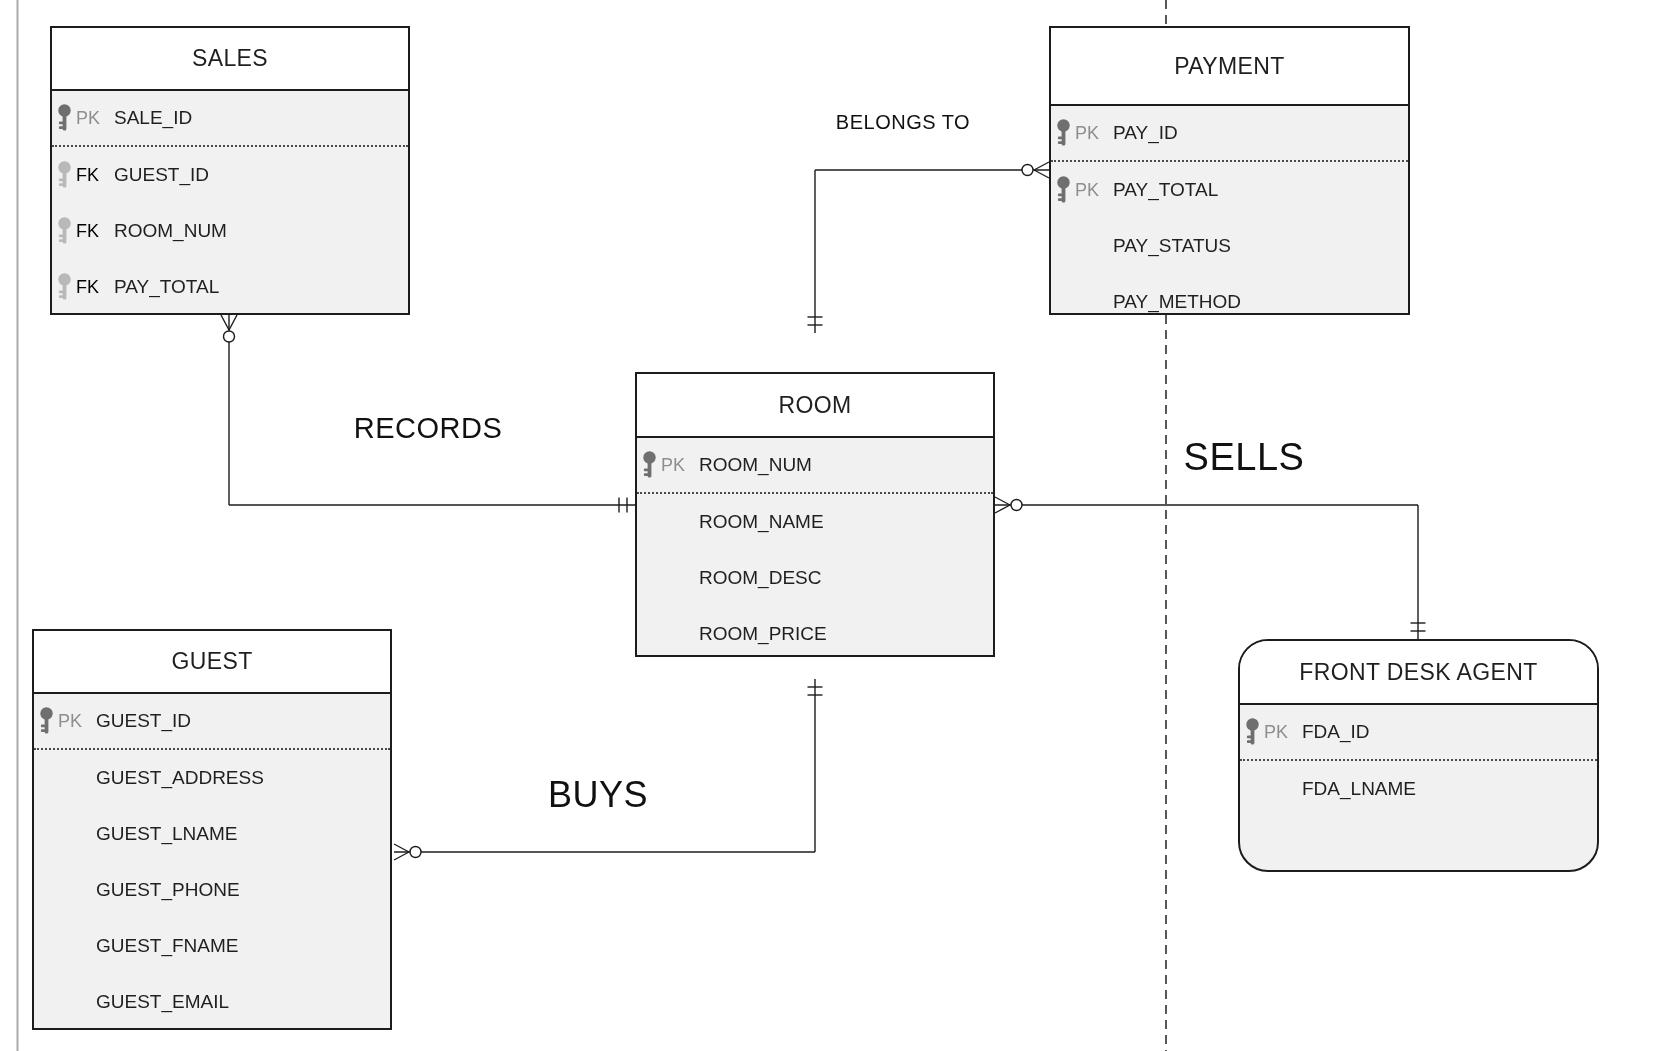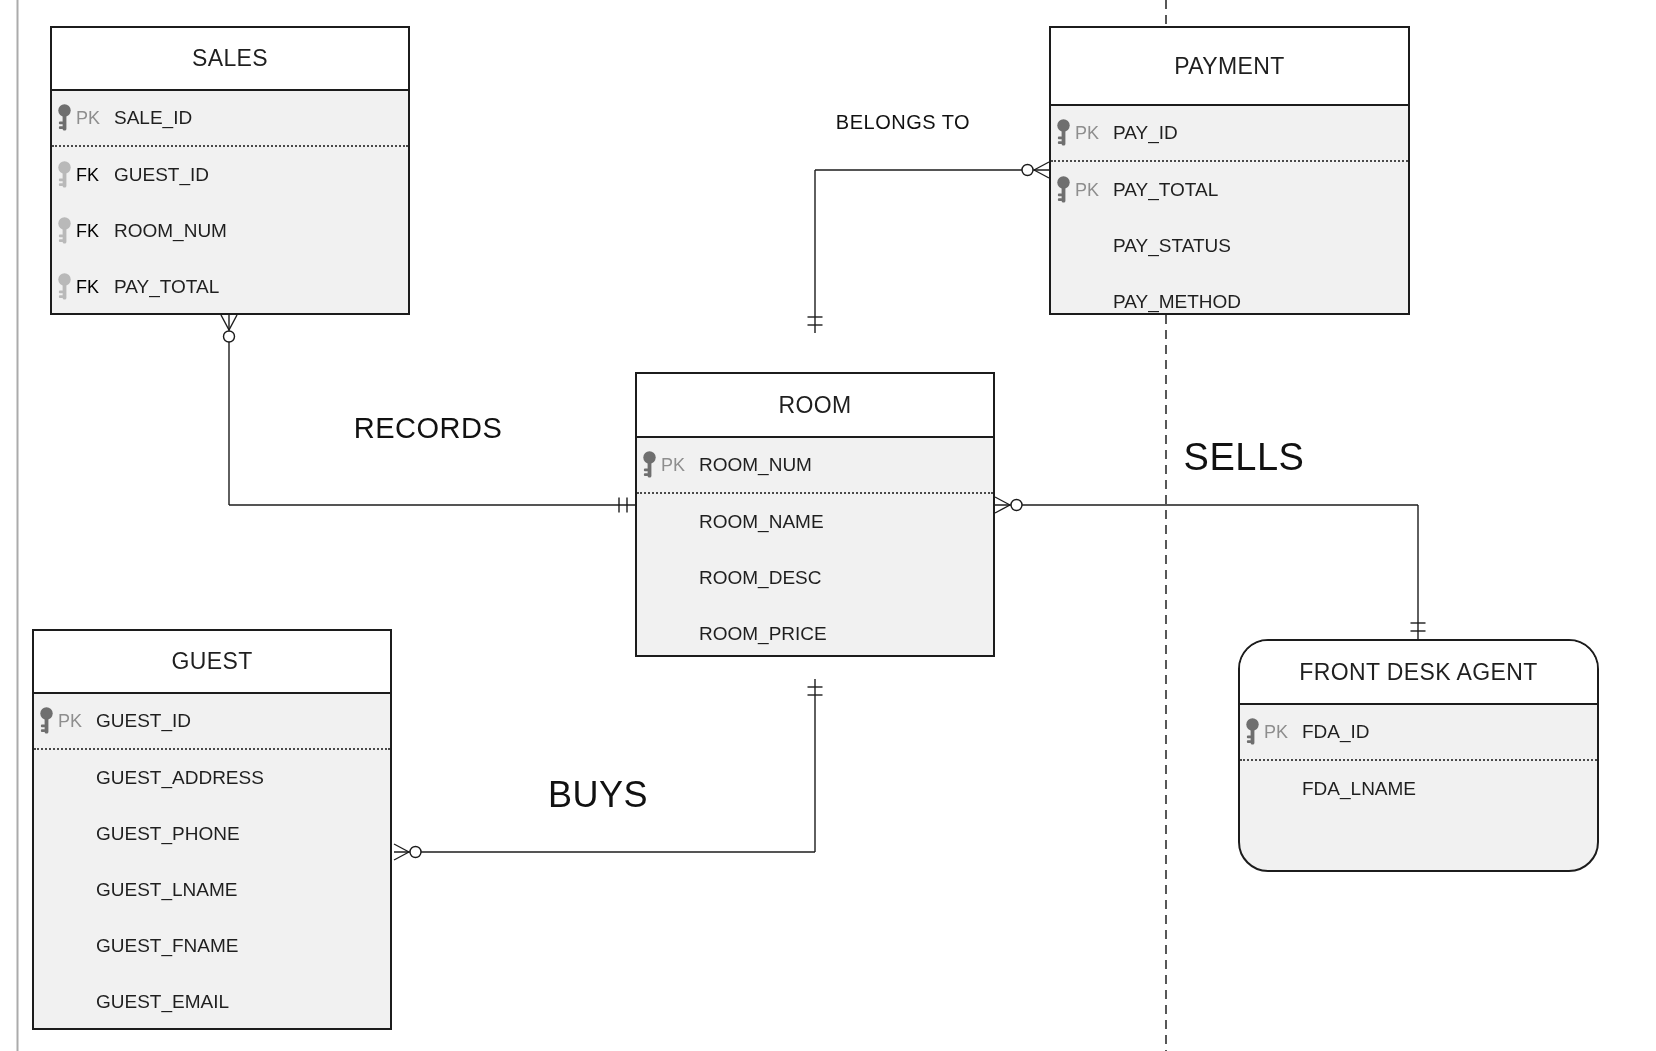--- a/index.html
+++ b/index.html
@@ -217,26 +217,26 @@
             <span class="field-name">GUEST_ID</span>
           </div>
           <div class="field-row">
             <span class="key-slot"></span>
             <span class="key-label fk"></span>
             <span class="field-name">GUEST_ADDRESS</span>
           </div>
           <div class="field-row">
             <span class="key-slot"></span>
             <span class="key-label fk"></span>
+            <span class="field-name">GUEST_LNAME</span>
+          </div>
+          <div class="field-row">
+            <span class="key-slot"></span>
+            <span class="key-label fk"></span>
             <span class="field-name">GUEST_PHONE</span>
-          </div>
-          <div class="field-row">
-            <span class="key-slot"></span>
-            <span class="key-label fk"></span>
-            <span class="field-name">GUEST_LNAME</span>
           </div>
           <div class="field-row">
             <span class="key-slot"></span>
             <span class="key-label fk"></span>
             <span class="field-name">GUEST_FNAME</span>
           </div>
           <div class="field-row">
             <span class="key-slot"></span>
             <span class="key-label fk"></span>
             <span class="field-name">GUEST_EMAIL</span>

